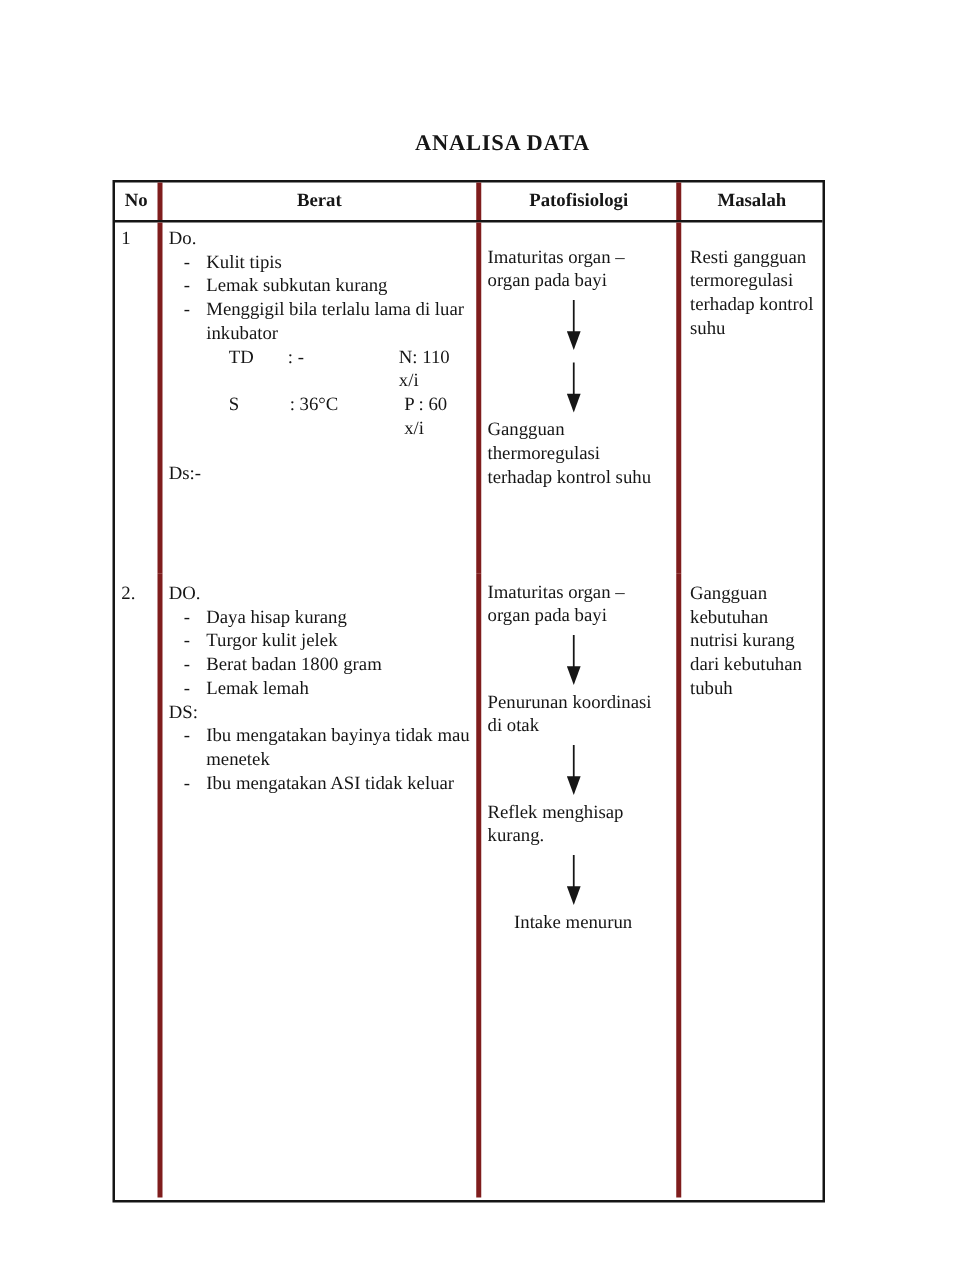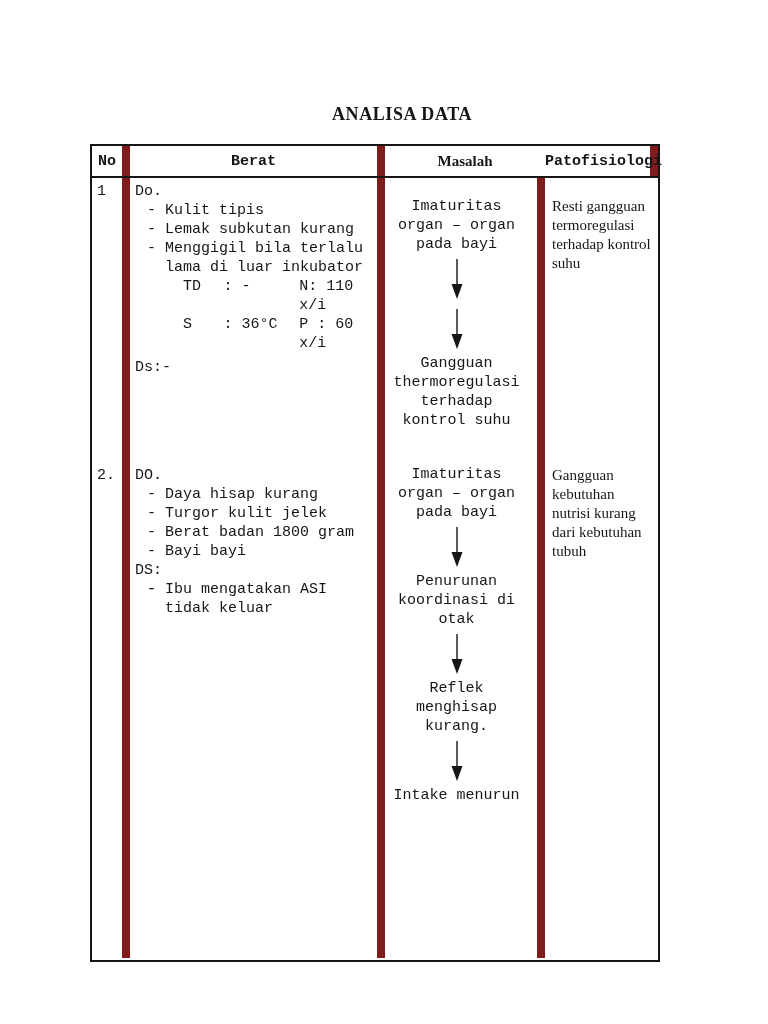--- a/index.html
+++ b/index.html
@@ -15,50 +15,50 @@
   .tbl{
     position:absolute;left:90px;top:144px;width:570px;height:818px;
     border:2px solid #151515;box-sizing:border-box;background:#fff;
   }
   .thead,.tbody{display:grid;grid-template-columns:38px 255px 160px 113px;}
   .thead{height:32px;border-bottom:2px solid #151515;box-sizing:border-box;}
   .th{
     font-weight:bold;text-align:center;padding-top:6px;box-sizing:border-box;
   }
   .tbody{grid-template-rows:281px auto;height:780px;}
-  .bR{border-right:8px solid #7f1d1d;font-family:Liberation Mono, monospace;}
+  .bR{border-right:4px solid #7f1d1d;}
   .cell{box-sizing:border-box;overflow:hidden;}
   .c-no{padding:4px 2px 0 5px;}
   .c-data{padding:4px 5px 0 5px;}
-  .c-pato{padding:19px 14px 0 5px;text-align:center;}
+  .c-pato{padding:19px 14px 0 5px;text-align:left;}
   .c-pato.r2{padding-top:6px;}
   .c-no.r2,.c-data.r2{padding-top:7px;}
   .c-mas{padding:19px 4px 0 7px;}
   .c-mas.r2{padding-top:7px;}
   .li{position:relative;padding-left:30px;}
   .li .dash{position:absolute;left:12px;top:0;}
   .vrow{display:flex;padding-left:48px;}
   .vlabel{width:50px;}
   .vval{width:94px;}
-  .ds{margin-top:5px;}
+  .ds{margin-top:17px;}
   .flow{display:flex;flex-direction:column;align-items:center;}
   .arrow{margin:4px 0;display:block;}
 </style>
 </head>
 <body>
 
 <h1 class="title">ANALISA DATA</h1>
 
 <div class="tbl">
 
   <div class="thead">
     <div class="th bR">No</div>
     <div class="th bR">Berat</div>
+    <div class="th bR">Patofisiologi</div>
     <div class="th">Masalah</div>
-    <div class="th bR">Patofisiologi</div>
   </div>
 
   <div class="tbody">
 
     <div class="cell c-no bR">1</div>
 
     <div class="cell c-data bR">
       <div>Do.</div>
       <div class="li">
         <span class="dash">-</span>
@@ -115,25 +115,26 @@
       <div class="li">
         <span class="dash">-</span>
         <span>Turgor kulit jelek</span>
       </div>
       <div class="li">
         <span class="dash">-</span>
         <span>Berat badan 1800 gram</span>
       </div>
       <div class="li">
         <span class="dash">-</span>
-        <span>Bayi bayi</span>
+        <span>Lemak lemah</span>
       </div>
       <div>DS:</div>
       <div class="li">
         <span class="dash">-</span>
+        <span>Ibu mengatakan bayinya tidak mau menetek</span>
       </div>
       <div class="li">
         <span class="dash">-</span>
         <span>Ibu mengatakan ASI tidak keluar</span>
       </div>
     </div>
 
     <div class="cell c-pato r2 bR">
       <div class="flow">
         <div class="step">Imaturitas organ – organ pada bayi</div>

